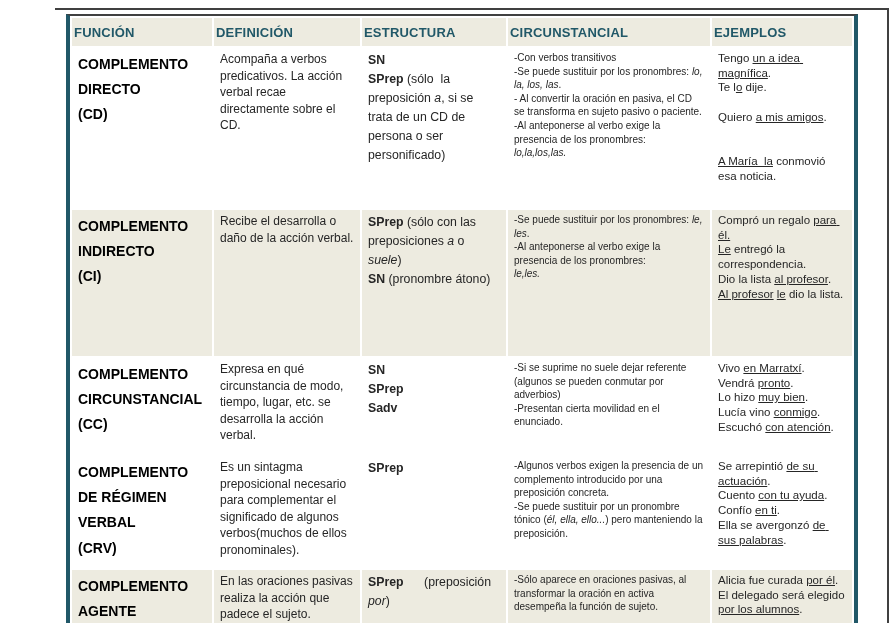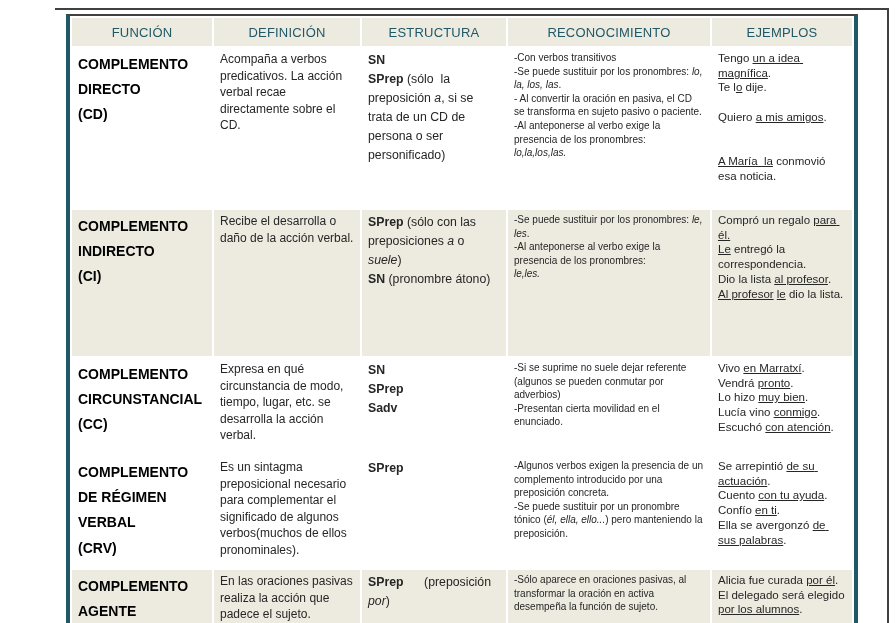--- a/index.html
+++ b/index.html
@@ -27,22 +27,22 @@
     table-layout:fixed;
     background:#ffffff;
     border-left:4px solid var(--teal);
     border-right:4px solid var(--teal);
     border-top:2px solid var(--frame);
     border-bottom:3px solid var(--teal);
   }
   th{
     background:var(--beige);
     color:var(--teal);
-    font-size:13px;font-weight:normal;
-    text-align:center;vertical-align:middle;
+    font-size:13px;font-weight:bold;
+    text-align:left;vertical-align:middle;
     padding:4px 2px;
     letter-spacing:0.2px;
   }
   td{
     vertical-align:top;
     padding:2px 6px 3px 6px;
     color:var(--body);
     white-space:pre-wrap;
     overflow:hidden;
   }
@@ -72,21 +72,21 @@
     <col style="width:146px">
     <col style="width:144px">
     <col style="width:202px">
     <col style="width:140px">
   </colgroup>
   <thead>
     <tr style="height:28px">
       <th>FUNCIÓN</th>
       <th>DEFINICIÓN</th>
       <th>ESTRUCTURA</th>
-      <th>RECONOCIMIENTO</th>
+      <th>CIRCUNSTANCIAL</th>
       <th>EJEMPLOS</th>
     </tr>
   </thead>
   <tbody>
       <tr class="white" style="height: 160px;">
         <td class="col-funcion"><div class="par"><span class="b">COMPLEMENTO DIRECTO</span></div><div class="par"><span class="b">(CD)</span></div></td>
         <td class="col-definicion"><div class="par"><span>Acompaña a verbos predicativos. La acción verbal recae directamente sobre el CD.</span></div></td>
         <td class="col-estructura"><div class="par"><span class="b">SN</span></div><div class="par"><span class="b">SPrep</span><span> (sólo  la preposición </span><span class="i">a</span><span>, si se trata de un CD de persona o ser personificado)</span></div></td>
         <td class="col-reconocimiento"><div class="par"><span>-Con verbos transitivos</span></div><div class="par"><span>-Se puede sustituir por los pronombres: </span><span class="i">lo, la, los, las</span><span>.</span></div><div class="par"><span>- Al convertir la oración en pasiva, el CD se transforma en sujeto pasivo o paciente.</span></div><div class="par"><span>-Al anteponerse al verbo exige la presencia de los pronombres: </span></div><div class="par"><span class="i">lo,la,los,las.</span></div></td>
         <td class="col-ejemplos"><div class="par"><span>Tengo </span><span class="u">un a idea magnífica</span><span>.</span></div><div class="par"><span>Te l</span><span class="u">o</span><span> dije.</span></div><div class="par">&nbsp;</div><div class="par"><span>Quiero </span><span class="u">a mis amigos</span><span>.</span></div><div class="par">&nbsp;</div><div class="par">&nbsp;</div><div class="par"><span class="u">A María  la</span><span> conmovió esa noticia.</span></div></td>

